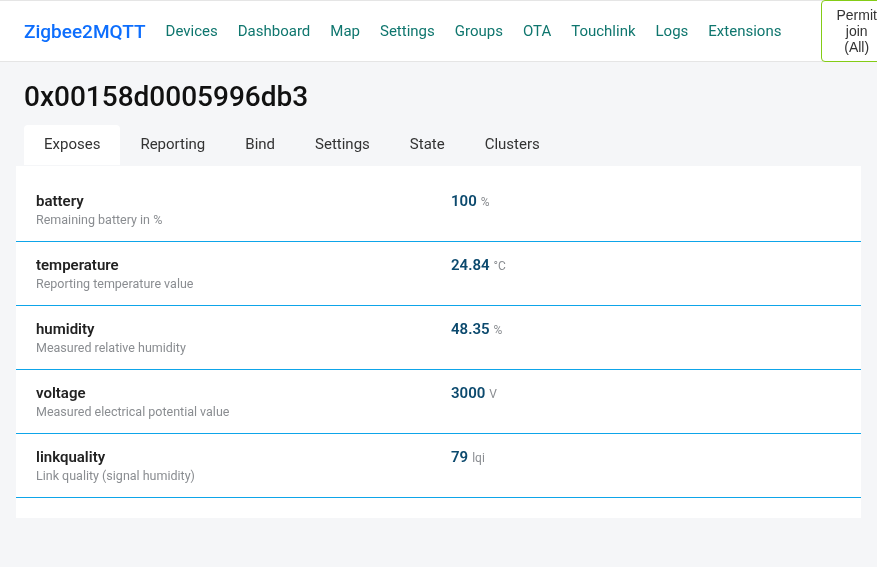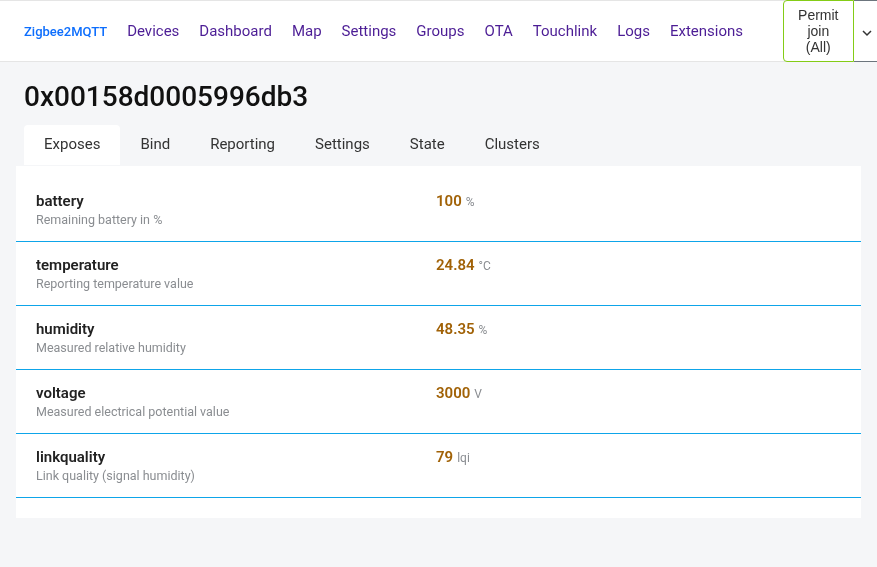--- a/index.html
+++ b/index.html
@@ -18,25 +18,25 @@
     border-bottom: 1px solid #e5e5e5;
     display: flex;
     align-items: center;
     padding: 0 24px;
     height: 62px;
     gap: 20px;
   }
   .brand {
     color: #0d6efd;
     font-weight: 500;
-    font-size: 13px;
+    font-size: 19px;
     cursor: pointer;
   }
   .nav-link {
-    color: #4c1d95;
+    color: #0f766e;
     font-size: 15px;
     cursor: pointer;
   }
   .spacer { flex: 1; }
   .permit-group {
     display: flex;
     align-items: stretch;
   }
   .permit-btn {
     border: 1px solid #84cc16;
@@ -111,21 +111,22 @@
     margin-top: 2px;
   }
   .row-val {
     display: flex;
     align-items: baseline;
     gap: 4px;
   }
   .val-num {
     font-weight: 600;
     font-size: 15px;
-    color: #a16207;
+    color: #0c4a6e;
+    margin-left: 15px;
   }
   .val-unit {
     font-size: 12px;
     color: #8a8d91;
   }
 </style>
 </head>
 <body>
 
 <div class="topbar">
@@ -149,22 +150,22 @@
           </svg>
       </span>
     </button>
   </div>
 </div>
 
 <div class="page-title">0x00158d0005996db3</div>
 
 <div class="tabs">
   <div class="tab active">Exposes</div>
+  <div class="tab">Reporting</div>
   <div class="tab">Bind</div>
-  <div class="tab">Reporting</div>
   <div class="tab">Settings</div>
   <div class="tab">State</div>
   <div class="tab">Clusters</div>
 </div>
 
 <div class="panel">
 
   <div class="row">
     <div class="row-left">
       <div class="row-name">battery</div>

